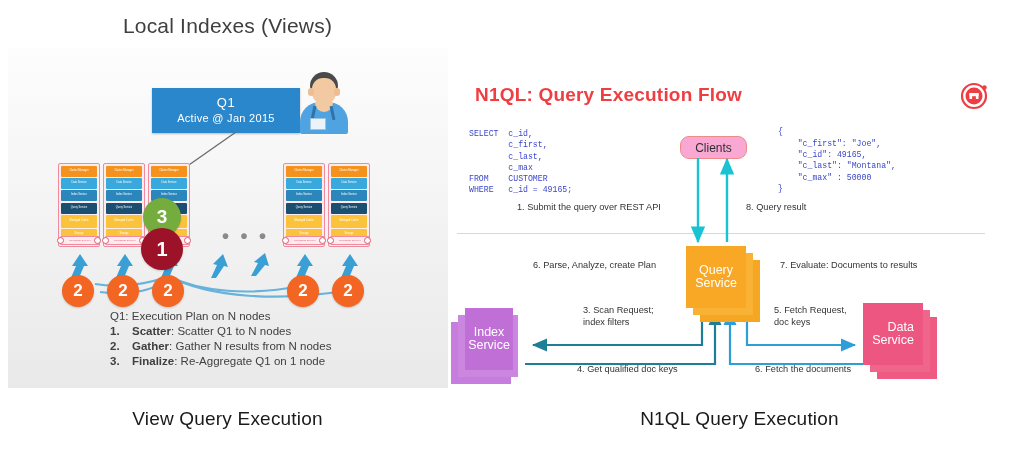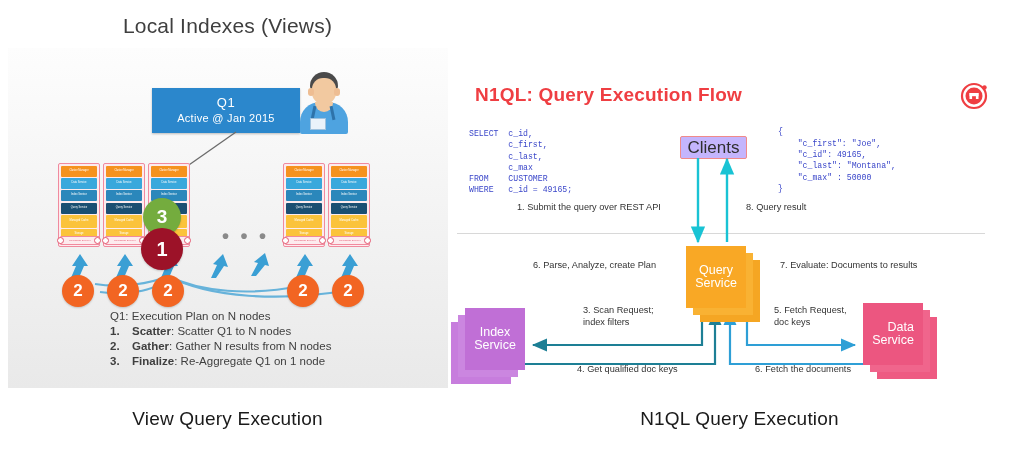--- a/index.html
+++ b/index.html
@@ -89,23 +89,23 @@
   .n1ql-title{position:absolute;left:20px;top:26px;font-size:19px;font-weight:bold;color:#ef3e42;letter-spacing:.2px;}
 
   .cb-logo{position:absolute;left:505px;top:22px;width:30px;height:30px;}
 
   .sql{position:absolute;left:14px;top:62px;font-family:Liberation Mono, monospace;font-size:8.2px;line-height:11.2px;color:#3a46c9;white-space:pre;}
 
   .jsonres{position:absolute;left:323px;top:60px;font-family:"Liberation Mono", monospace;font-size:8.2px;line-height:11.4px;color:#3a46c9;white-space:pre;}
 
   .clients{
     position:absolute;left:225px;top:78px;width:65px;height:21px;
-    border:1.5px solid #f08a8a;background:#c4b5fd;border-radius:2px;
+    border:1.5px solid #f08a8a;background:#f9a8d4;border-radius:9px;
     display:flex;align-items:center;justify-content:center;
-    font-size:17px;color:#2f2f2f;
+    font-size:12px;color:#2f2f2f;
   }
 
   .hrule{position:absolute;left:2px;top:175px;width:528px;height:1px;background:#d8d8d8;}
 
   .lbl{position:absolute;font-size:9.2px;color:#333;line-height:12px;white-space:nowrap;}
   .lbl-1{left:62px;top:143px;}
   .lbl-8{left:291px;top:143px;}
   .lbl-2{left:78px;top:201px;}
   .lbl-7{left:325px;top:201px;}
   .lbl-3{left:128px;top:246px;}
@@ -119,21 +119,21 @@
   .svc .front{position:absolute;left:0;top:0;display:flex;align-items:center;justify-content:center;}
 
   .query-svc{left:231px;top:188px;width:60px;height:62px;font-size:12.5px;}
   .qs-sh2{left:14px;top:14px;width:60px;height:62px;background:#f5a623;}
   .qs-sh1{left:7px;top:7px;width:60px;height:62px;background:#f9b233;}
   .qs-front{left:0;top:0;width:60px;height:62px;background:#f9a825;}
 
   .index-svc{left:10px;top:250px;width:60px;height:62px;font-size:12.5px;}
   .is-sh2{left:-14px;top:14px;width:60px;height:62px;background:#c77ddd;}
   .is-sh1{left:-7px;top:7px;width:60px;height:62px;background:#cb86e0;}
-  .is-front{left:0;top:0;width:60px;height:62px;background:#c06fd6;}
+  .is-front{left:0;top:0;width:48px;height:62px;background:#c06fd6;}
 
   .data-svc{left:408px;top:245px;width:60px;height:62px;font-size:12.5px;}
   .ds-sh2{left:14px;top:14px;width:60px;height:62px;background:#ee5a82;}
   .ds-sh1{left:7px;top:7px;width:60px;height:62px;background:#f0658c;}
   .ds-front{left:0;top:0;width:60px;height:62px;background:#ec5680;text-align:right;}
 
   .svg-layer{position:absolute;left:0;top:0;width:560px;height:340px;pointer-events:none;}
 
   
   .cap{position:absolute;top:408px;font-size:19px;color:#1a1a1a;letter-spacing:.2px;}

